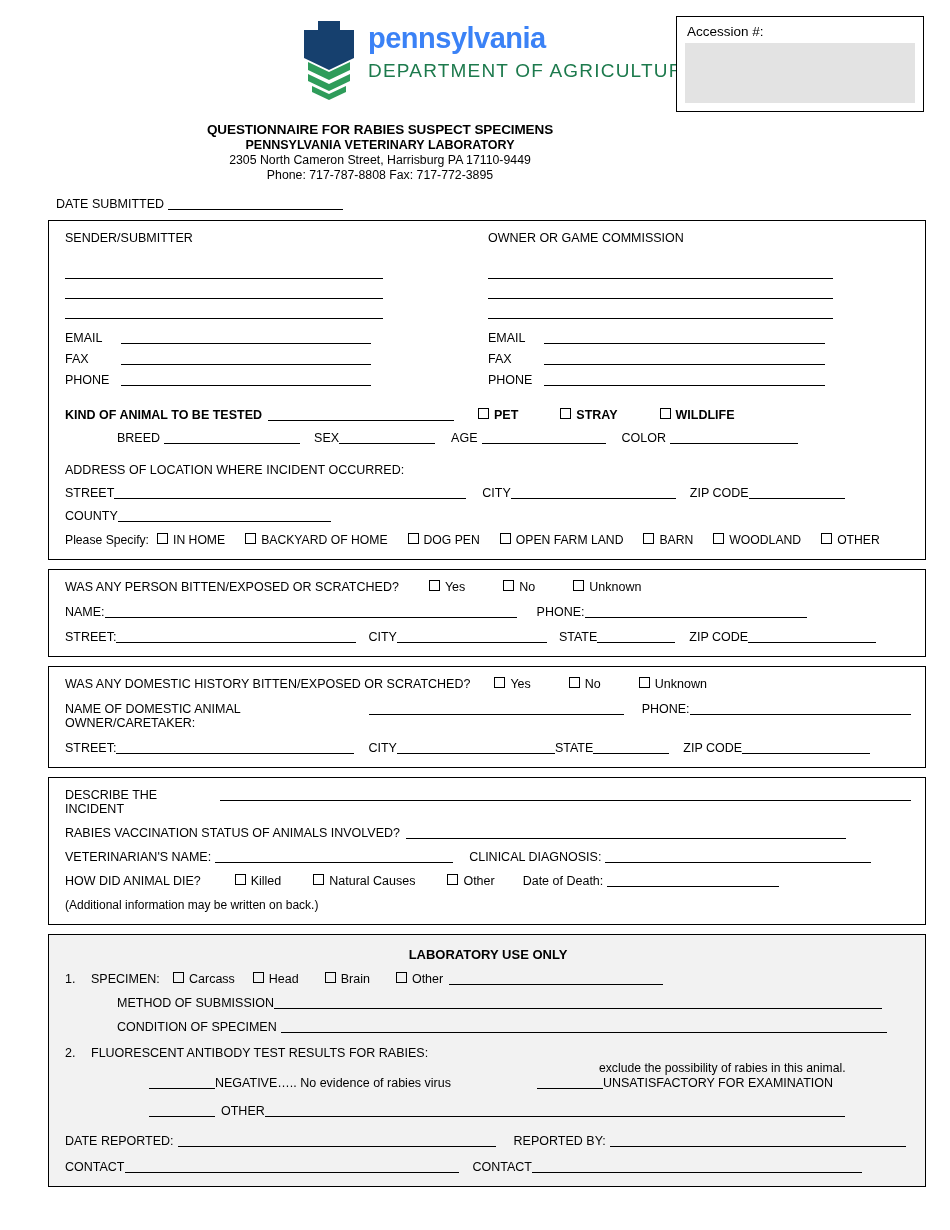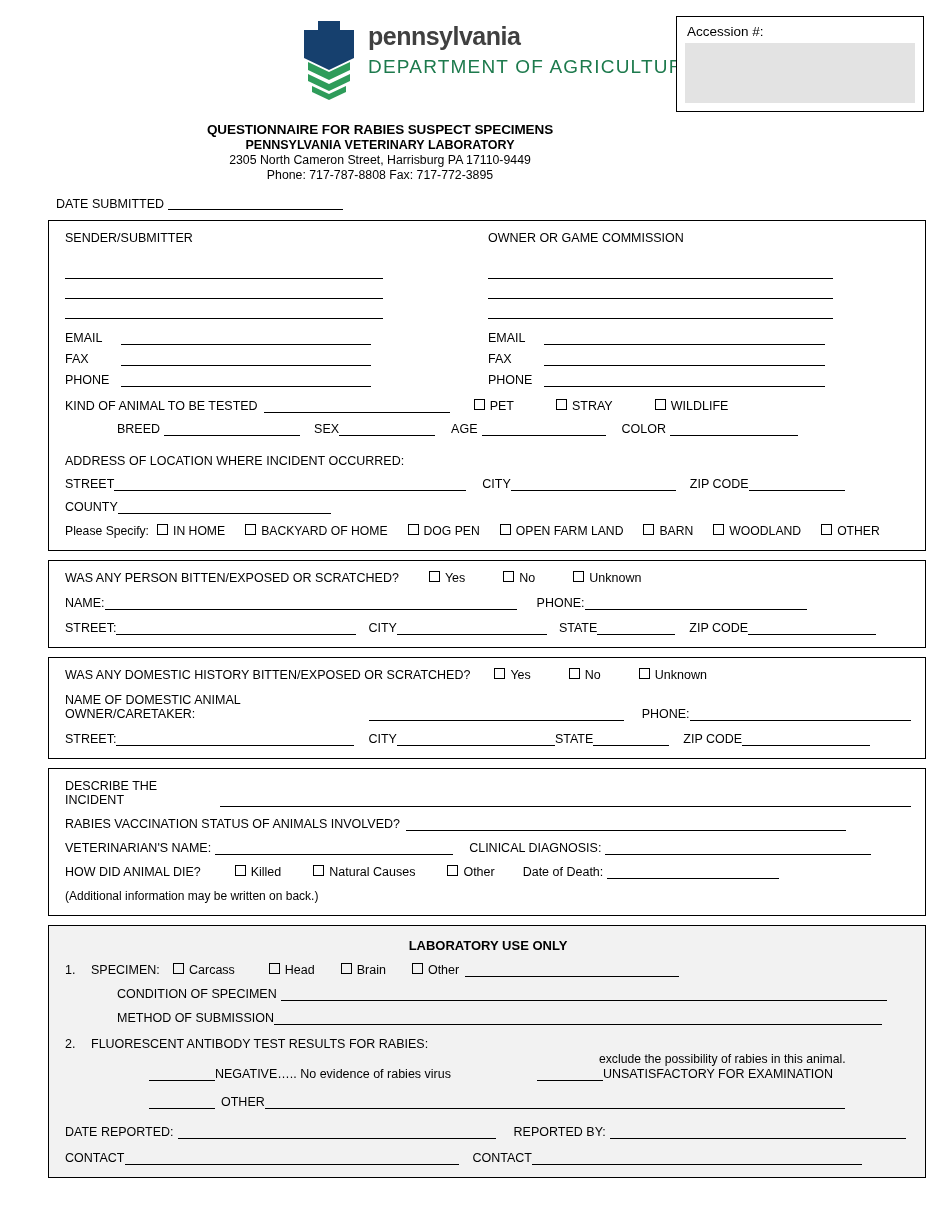--- a/index.html
+++ b/index.html
@@ -13,21 +13,21 @@
     overflow:hidden;
   }
   .page { position:relative; width:950px; height:1230px; padding:0; box-sizing:border-box; }
 
   
   .header { position:relative; height:120px; }
   .logo-wrap { position:absolute; left:300px; top:18px; display:flex; align-items:flex-start; }
   .keystone { width:58px; height:82px; position:relative; }
   .kstone-svg { display:block; }
   .logo-text { margin-left:10px; padding-top:6px; }
-  .logo-penn { font-size:25px; font-weight:bold; color:#404040; letter-spacing:-0.5px; line-height:1; font-family:"Liberation Sans", sans-serif; }
+  .logo-penn { font-size:29px; font-weight:bold; color:#3b82f6; letter-spacing:-0.5px; line-height:1; font-family:"Liberation Sans", sans-serif; }
   .logo-dept { font-size:19px; color:#1d7a4d; letter-spacing:1.2px; margin-top:7px; font-family:"Liberation Sans", sans-serif; }
 
   .accession-box {
     position:absolute; left:676px; top:16px; width:248px; height:96px;
     border:1px solid #000; box-sizing:border-box; background:#fff;
   }
   .accession-label { font-size:13.5px; padding:7px 0 0 10px; }
   .accession-field { margin:4px 8px 8px 8px; height:60px; background:#e3e3e3; }
 
   .title-block { text-align:center; margin-top:2px; }
@@ -46,21 +46,21 @@
 
   .row { display:flex; }
   .col { width:50%; }
 
   .lbl { font-size:12.5px; }
   .line { border-bottom:1px solid #000; display:inline-block; vertical-align:-3px; height:12px; }
 
   .blank-lines div { border-bottom:1px solid #000; height:19px; width:318px; }
   .blank-lines-r div { border-bottom:1px solid #000; height:19px; width:345px; }
 
-  .fieldrow { margin-top:7px; font-size:12.5px; display:flex; align-items:flex-end; }
+  .fieldrow { margin-top:7px; font-size:12.5px; display:flex; }
   .cb { display:inline-block; width:9px; height:9px; border:1px solid #000; margin-right:5px; vertical-align:0px; }
 
   .lab-box { background:#f2f2f2; }
   .lab-title { text-align:center; font-weight:bold; font-size:13px; margin-bottom:10px; }
 </style>
 </head>
 <body>
 
 <div class="page">
 
@@ -137,21 +137,21 @@
             <span style="width:56px;">FAX</span>
             <span class="line" style="width:281px;"></span>
           </div>
           <div class="fieldrow">
             <span style="width:56px;">PHONE</span>
             <span class="line" style="width:281px;"></span>
           </div>
         </div>
       </div>
 
-      <div class="fieldrow" style="margin-top:12px;">
+      <div class="fieldrow" style="margin-top:21px;font-weight:bold;">
         <span>KIND OF ANIMAL TO BE TESTED</span>
         <span class="line" style="width:186px; margin-left:6px;"></span>
         <span style="margin-left:24px;"><span class="cb"></span><span>PET</span></span>
         <span style="margin-left:42px;"><span class="cb"></span><span>STRAY</span></span>
         <span style="margin-left:42px;"><span class="cb"></span><span>WILDLIFE</span></span>
       </div>
 
       <div class="fieldrow" style="margin-top:9px; padding-left:52px;">
         <span>BREED</span>
         <span class="line" style="width:136px; margin-left:4px;"></span>
@@ -279,34 +279,34 @@
   </div>
 
   <div class="box lab-box">
     <div class="pad" style="padding-top:12px;">
       <div class="lab-title">LABORATORY USE ONLY</div>
 
       <div class="fieldrow" style="margin-top:0;">
         <span style="width:26px;">1.</span>
         <span style="width:82px;">SPECIMEN:</span>
         <span><span class="cb"></span><span>Carcass</span></span>
-        <span style="margin-left:34px;"><span class="cb"></span><span>Head</span></span>
+        <span style="margin-left:18px;"><span class="cb"></span><span>Head</span></span>
         <span style="margin-left:26px;"><span class="cb"></span><span>Brain</span></span>
         <span style="margin-left:26px;"><span class="cb"></span><span>Other</span></span>
         <span class="line" style="width:214px; margin-left:6px;"></span>
       </div>
 
       <div class="fieldrow" style="margin-top:10px; padding-left:52px;">
+        <span>METHOD OF SUBMISSION</span>
+        <span class="line" style="width:608px;"></span>
+      </div>
+
+      <div class="fieldrow" style="margin-top:10px; padding-left:52px;">
         <span>CONDITION OF SPECIMEN</span>
         <span class="line" style="width:606px; margin-left:4px;"></span>
-      </div>
-
-      <div class="fieldrow" style="margin-top:10px; padding-left:52px;">
-        <span>METHOD OF SUBMISSION</span>
-        <span class="line" style="width:608px;"></span>
       </div>
 
       <div class="fieldrow" style="margin-top:12px;">
         <span style="width:26px;">2.</span>
         <span>FLUORESCENT ANTIBODY TEST RESULTS FOR RABIES:</span>
       </div>
 
 
       <div class="fieldrow" style="margin-top:1px; padding-left:534px; font-size:12.2px;">
         <span>exclude the possibility of rabies in this animal.</span>

